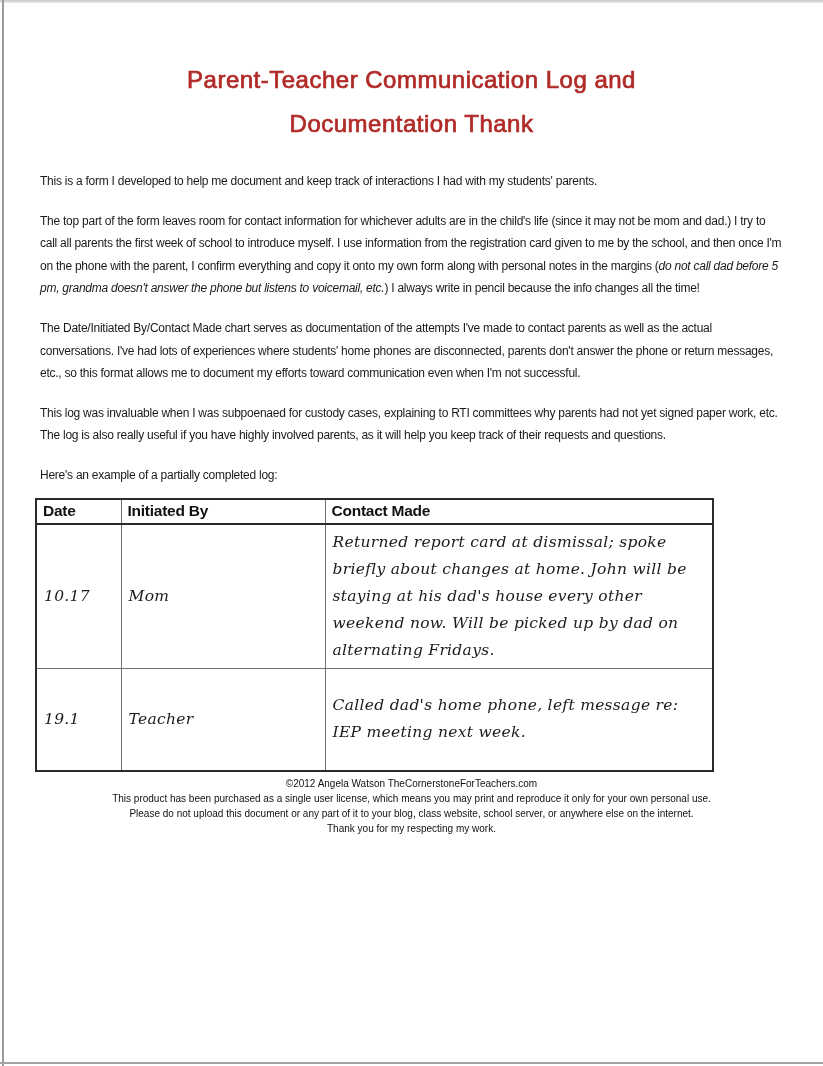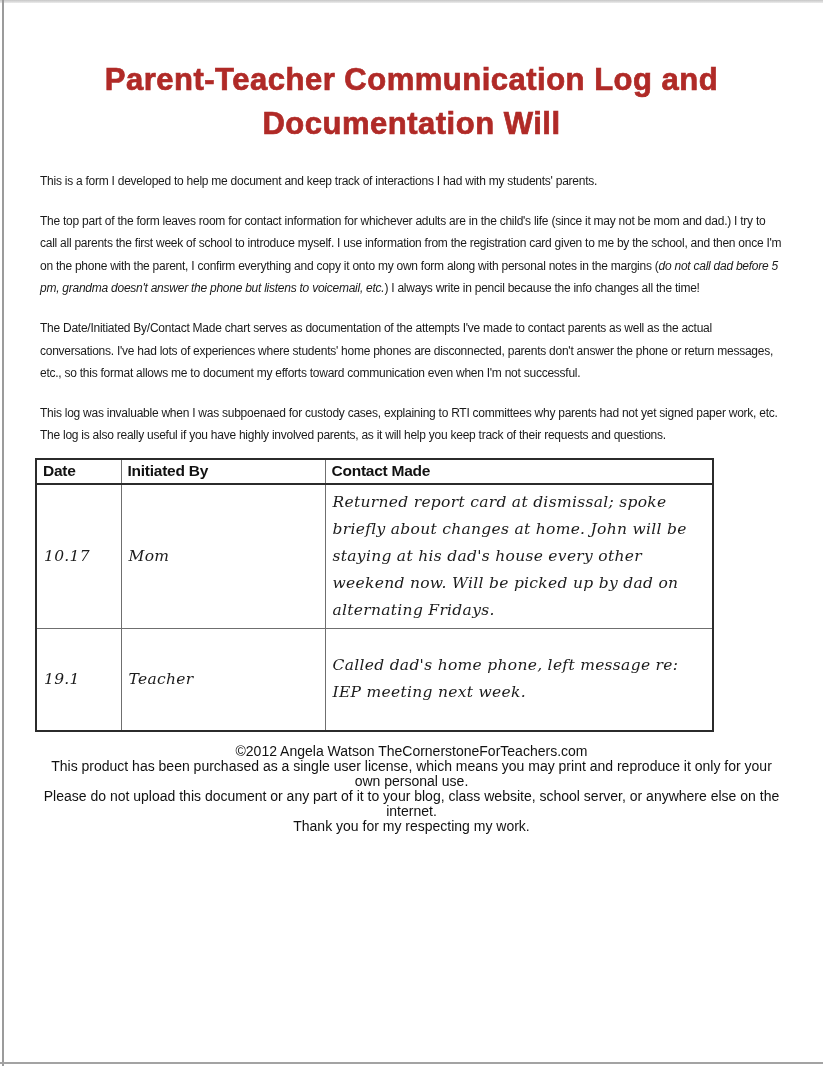--- a/index.html
+++ b/index.html
@@ -20,22 +20,22 @@
     position: absolute; top: 0; bottom: 0; left: 2px; width: 2px;
     background: #9b9b9b;
   }
   .edge-bottom {
     position: absolute; bottom: 2px; left: 0; right: 0; height: 2px;
     background: #a3a3a3;
   }
   .content { padding: 58px 40px 0 40px; }
   .doc-title {
     text-align: center;
-    font-weight: bold;
-    font-size: 31px;
+    font-weight: normal;
+    font-size: 24px;
     line-height: 44px;
     letter-spacing: 0.5px;
     -webkit-text-stroke: 0.7px currentColor;
   }
   .doc-title .tline { display: block; }
   .para {
     font-size: 12px;
     line-height: 22.6px;
     letter-spacing: -0.25px;
     margin: 17px 0 0 0;
@@ -71,51 +71,52 @@
     letter-spacing: 0.3px;
     color: #1b1b1b;
   }
   table.log-table th:last-child, table.log-table td:last-child { border-right: none; }
   tr.row-1 td { height: 94px; }
   tr.row-2 td { height: 100px; }
   tr.row-3 td { height: 93px; border-bottom: none; }
   .col-date { width: 85px; }
   .col-init { width: 204px; }
   .footer {
-    margin-top: 12px;
+    margin-top: 4px;
     text-align: center;
-    font-size: 14px;
+    font-size: 10px;
     line-height: 15px;
     color: #111111;
   }
   .footer div { margin: 0; }
 </style>
 </head>
 <body>
 
 <div class="page">
   <div class="edge-top"></div>
   <div class="edge-left"></div>
   <div class="edge-bottom"></div>
 
   <div class="content">
 
     <h1 class="doc-title" style="color:#b02a27; margin:0;">
         <span class="tline">Parent-Teacher Communication Log and</span>
-        <span class="tline">Documentation Will</span>
+        <span class="tline">Documentation Thank</span>
       </h1>
 
     <p class="para first">This is a form I developed to help me document and keep track of interactions I had with my students' parents.</p>
 
     <p class="para"><span>The top part of the form leaves room for contact information for whichever adults are in the child's life (since it may not be mom and dad.) I try to call all parents the first week of school to introduce myself. I use information from the registration card given to me by the school, and then once I'm on the phone with the parent, I confirm everything and copy it onto my own form along with personal notes in the margins (</span><span class="it">do not call dad before 5 pm, grandma doesn't answer the phone but listens to voicemail, etc.</span><span>)  I always write in pencil because the info changes all the time!</span></p>
 
     <p class="para">The Date/Initiated By/Contact Made chart serves as documentation of the attempts I've made to contact parents as well as the actual conversations. I've had lots of experiences where students' home phones are disconnected, parents don't answer the phone or return messages, etc., so this format allows me to document my efforts toward communication even when I'm not successful.</p>
 
     <p class="para">This log was invaluable when I was subpoenaed for custody cases, explaining to RTI committees why parents had not yet signed paper work, etc. The log is also really useful if you have highly involved parents, as it will help you keep track of their requests and questions.</p>
 
+    <p class="para">Here's an example of a partially completed log:</p>
 
     <div class="log-table-wrap">
       <table class="log-table">
         <colgroup>
           <col class="col-date">
           <col class="col-init">
           <col>
         </colgroup>
         <thead>
           <tr>

